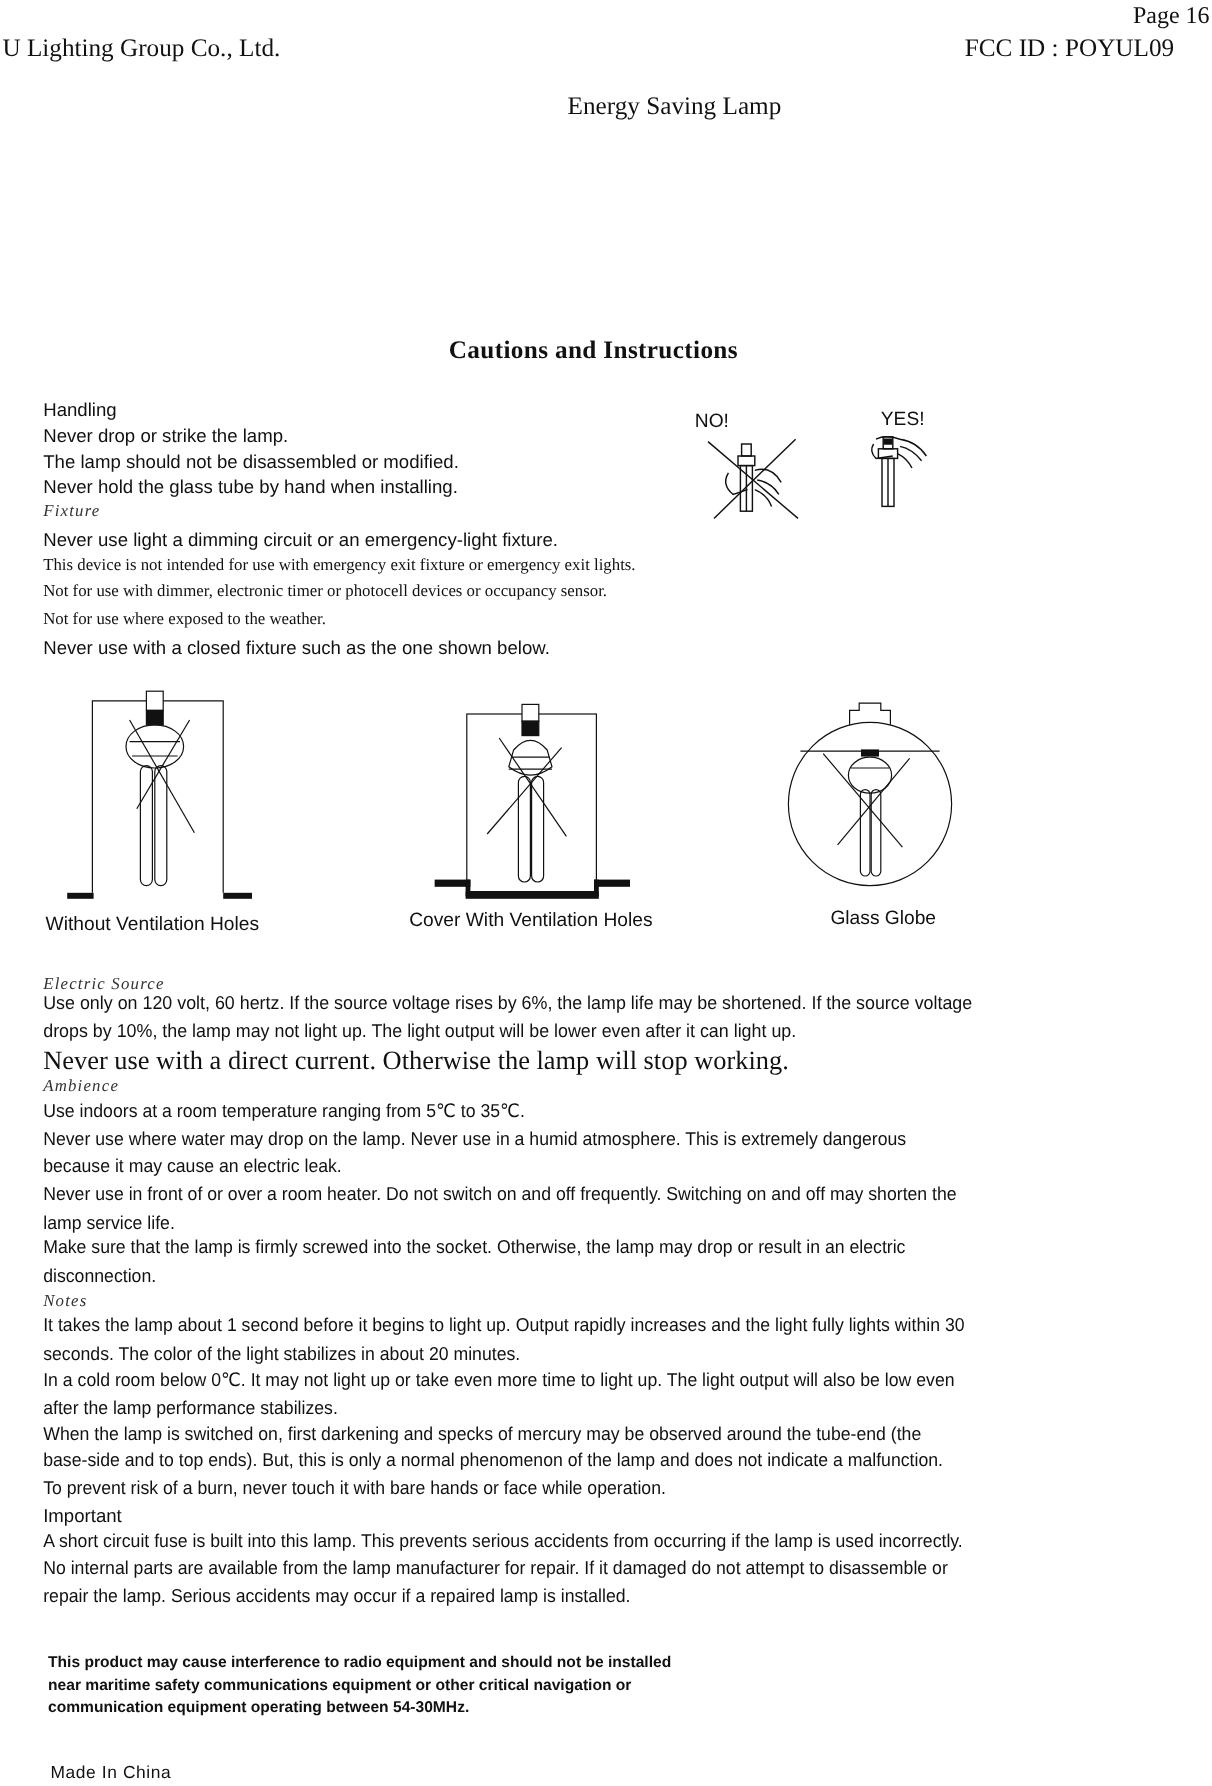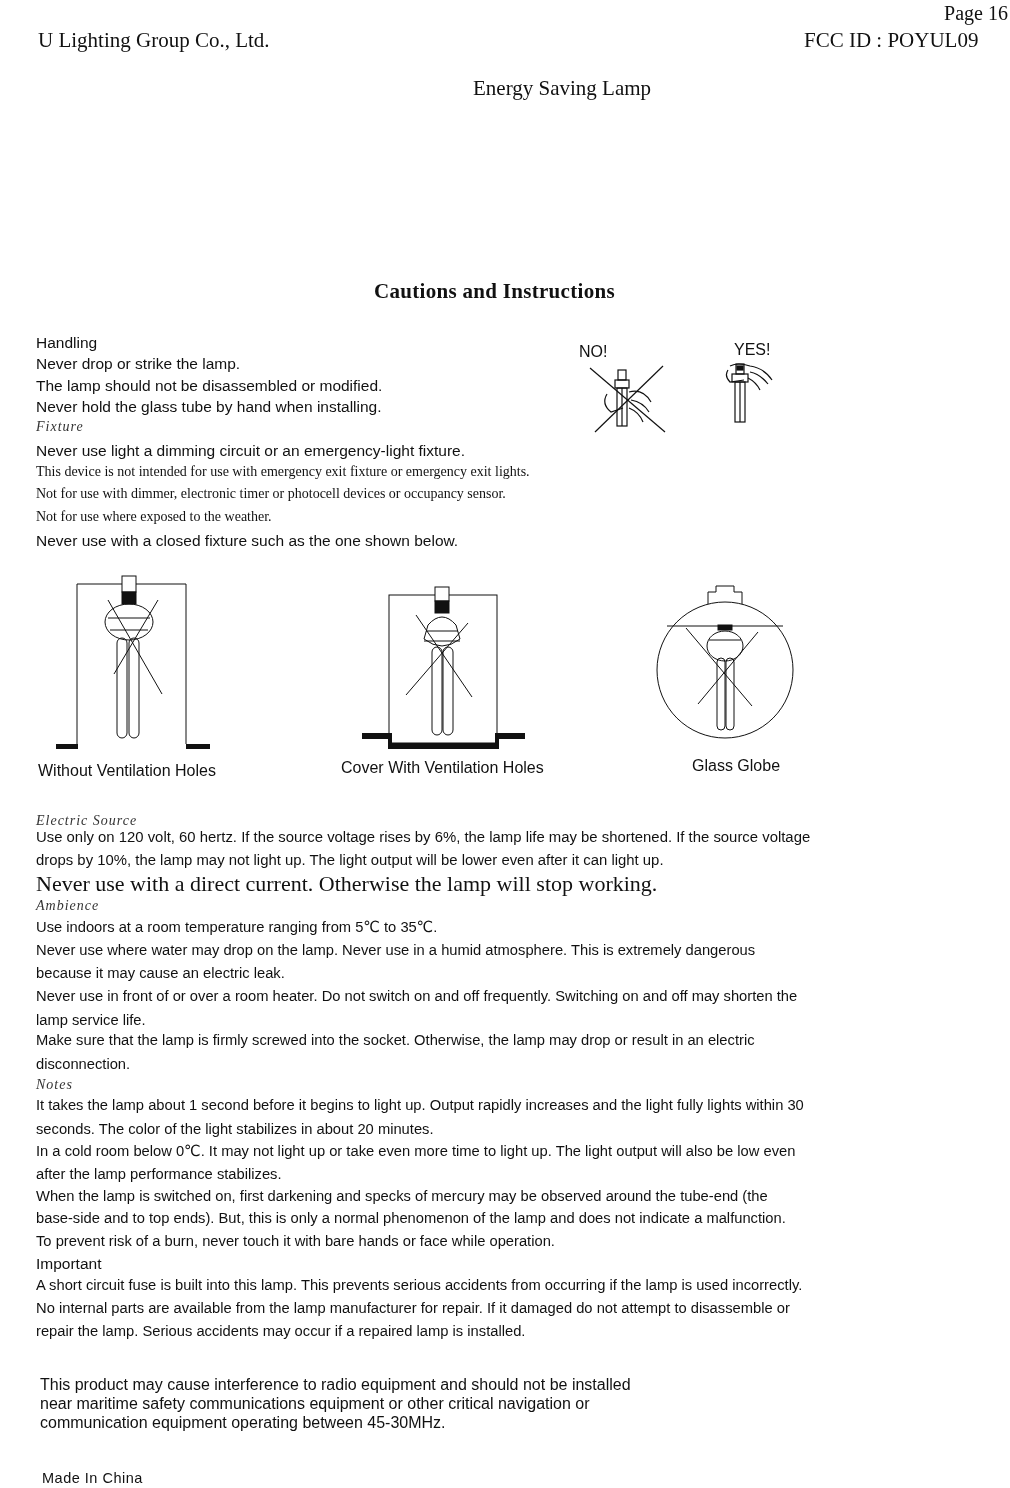--- a/index.html
+++ b/index.html
@@ -3,36 +3,36 @@
   <meta charset="utf-8">
   <style>
     html, body { margin: 0; padding: 0; background: #ffffff; }
     body { width: 1010px; height: 1488px; position: relative; overflow: hidden; color: #111; }
     .serif { font-family: "Liberation Serif", "DejaVu Serif", serif; }
     .sans { font-family: "Liberation Sans", "DejaVu Sans", sans-serif; }
     .abs { position: absolute; white-space: nowrap; }
 
     .page-num { right: 2px; top: 2px; font-size: 20px; }
     .hdr { top: 28px; font-size: 21px; }
-    .hdr-left { left: 2px; margin-left: 36px; }
+    .hdr-left { left: 2px; }
     .hdr-mid { left: 473px; margin-top: 48px; }
     .hdr-right { left: 804px; }
 
     .title { left: 374px; top: 279px; font-size: 21px; font-weight: bold; letter-spacing: 0.3px; }
 
     .line { font-size: 15.5px; line-height: 20px; }
     .heading-plain { font-size: 15.5px; font-weight: normal; }
     .heading-italic { font-family: "Liberation Serif", "DejaVu Serif", serif; font-style: italic; font-size: 14px; color: #333; letter-spacing: 1px; }
     .serif-line { font-family: "Liberation Serif", "DejaVu Serif", serif; font-size: 14px; }
     .serif-big { font-family: "Liberation Serif", "DejaVu Serif", serif; font-size: 22px; }
 
     .fig-label { font-size: 16px; }
     .nos { font-size: 16px; }
 
-    .fcc { font-weight: normal; font-size: 16px; line-height: 19px; }
+    .fcc { font-weight: bold; font-size: 13px; line-height: 19px; }
     .made { font-size: 14.5px; letter-spacing: 0.5px; }
     svg { position: absolute; }
   </style>
 </head>
 <body>
 
 <div class="abs serif page-num">
   <span>Page</span>
   <span>16</span>
 </div>
@@ -158,15 +158,15 @@
 <div class="abs sans line" style="left:36px; top:1208px; transform:scaleX(0.95); transform-origin:left;">base-side and to top ends). But, this is only a normal phenomenon of the lamp and does not indicate a malfunction.</div>
 <div class="abs sans line" style="left:36px; top:1231px; transform:scaleX(0.95); transform-origin:left;">To prevent risk of a burn, never touch it with bare hands or face while operation.</div>
 
 <div class="abs sans heading-plain" style="left:36px; top:1255px;">Important</div>
 <div class="abs sans line" style="left:36px; top:1275px; transform:scaleX(0.95); transform-origin:left;">A short circuit fuse is built into this lamp. This prevents serious accidents from occurring if the lamp is used incorrectly.</div>
 <div class="abs sans line" style="left:36px; top:1298px; transform:scaleX(0.95); transform-origin:left;">No internal parts are available from the lamp manufacturer for repair. If it damaged do not attempt to disassemble or</div>
 <div class="abs sans line" style="left:36px; top:1321px; transform:scaleX(0.95); transform-origin:left;">repair the lamp. Serious accidents may occur if a repaired lamp is installed.</div>
 
 <div class="abs sans fcc" style="left:40px; top:1375px;">This product may cause interference to radio equipment and should not be installed</div>
 <div class="abs sans fcc" style="left:40px; top:1394px;">near maritime safety communications equipment or other critical navigation or</div>
-<div class="abs sans fcc" style="left:40px; top:1413px;">communication equipment operating between 45-30MHz.</div>
+<div class="abs sans fcc" style="left:40px; top:1413px;">communication equipment operating between 54-30MHz.</div>
 
 <div class="abs sans made" style="left:42px; top:1470px;">Made In China</div>
 
 </body></html>

